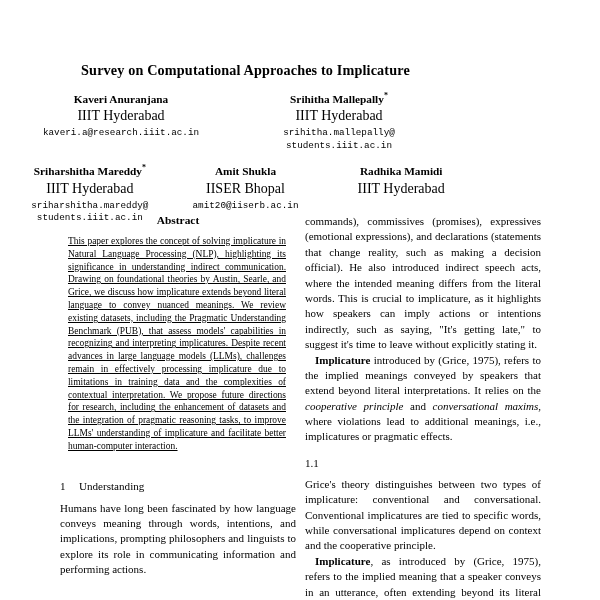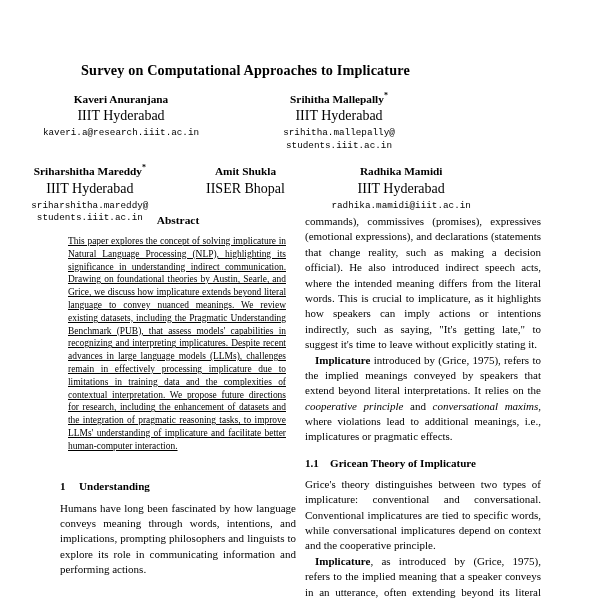--- a/index.html
+++ b/index.html
@@ -105,21 +105,21 @@
     font-size: 9.45px;
     line-height: 1.355;
     text-align: justify;
     text-justify: inter-word;
     hyphens: manual;
     text-decoration: underline;
   }
 
   
   .sec-heading {
-    font-weight: bold;
+    font-weight: normal;
     font-size: 11.1px;
     margin: 0;
     display: flex;
   }
   .sec-num {
     display: inline-block;
     min-width: 19px;
   }
   .sec-heading.sub .sec-num { min-width: 25px; }
 
@@ -176,26 +176,26 @@
       <div class="author-block">
         <div class="author-name"><span>Sriharshitha Mareddy</span><sup>*</sup></div>
         <div class="author-affil">IIIT Hyderabad</div>
         <div class="author-email">sriharshitha.mareddy@
 students.iiit.ac.in</div>
       </div>
 
       <div class="author-block">
         <div class="author-name"><span>Amit Shukla</span><sup></sup></div>
         <div class="author-affil">IISER Bhopal</div>
+        <div class="author-email">amit20@iiserb.ac.in</div>
       </div>
 
       <div class="author-block">
         <div class="author-name"><span>Radhika Mamidi</span><sup></sup></div>
         <div class="author-affil">IIIT Hyderabad</div>
-        <div class="author-email">radhika.mamidi@iiit.ac.in</div>
       </div>
 
     </div>
   </div>
 
   <div class="columns">
 
     <div class="col col-left">
 
       <div class="abstract-heading">Abstract</div>
@@ -215,21 +215,20 @@
 
     <div class="col col-right">
 
       <p class="body-p top">commands), commissives (promises), expressives (emotional expressions), and declarations (statements that change reality, such as making a decision official). He also introduced indirect speech acts, where the intended meaning differs from the literal words. This is crucial to implicature, as it highlights how speakers can imply actions or intentions indirectly, such as saying, "It's getting late," to suggest it's time to leave without explicitly stating it.</p>
 
       <p class="body-p indent"><b>Implicature</b><span> introduced by (Grice, 1975), refers to the implied meanings conveyed by speakers that extend beyond literal interpretations. It relies on the </span><i>cooperative principle</i><span> and </span><i>conversational maxims</i><span>, where violations lead to additional meanings, i.e., implicatures or pragmatic effects.</span></p>
 
       <div class="sub-heading-wrap">
         <div class="sec-heading sub">
           <span class="sec-num">1.1</span>
-          <span>Gricean Theory of Implicature</span>
         </div>
       </div>
 
       <p class="body-p">Grice's theory distinguishes between two types of implicature: conventional and conversational. Conventional implicatures are tied to specific words, while conversational implicatures depend on context and the cooperative principle.</p>
 
       <p class="body-p indent"><b>Implicature</b><span>, as introduced by (Grice, 1975), refers to the implied meaning that a speaker conveys in an utterance, often extending beyond its literal interpretation. Grice's work laid the foundation for understanding how speakers communicate additional information implicitly, which is crucial</span></p>
 
     </div>
 
   </div>

